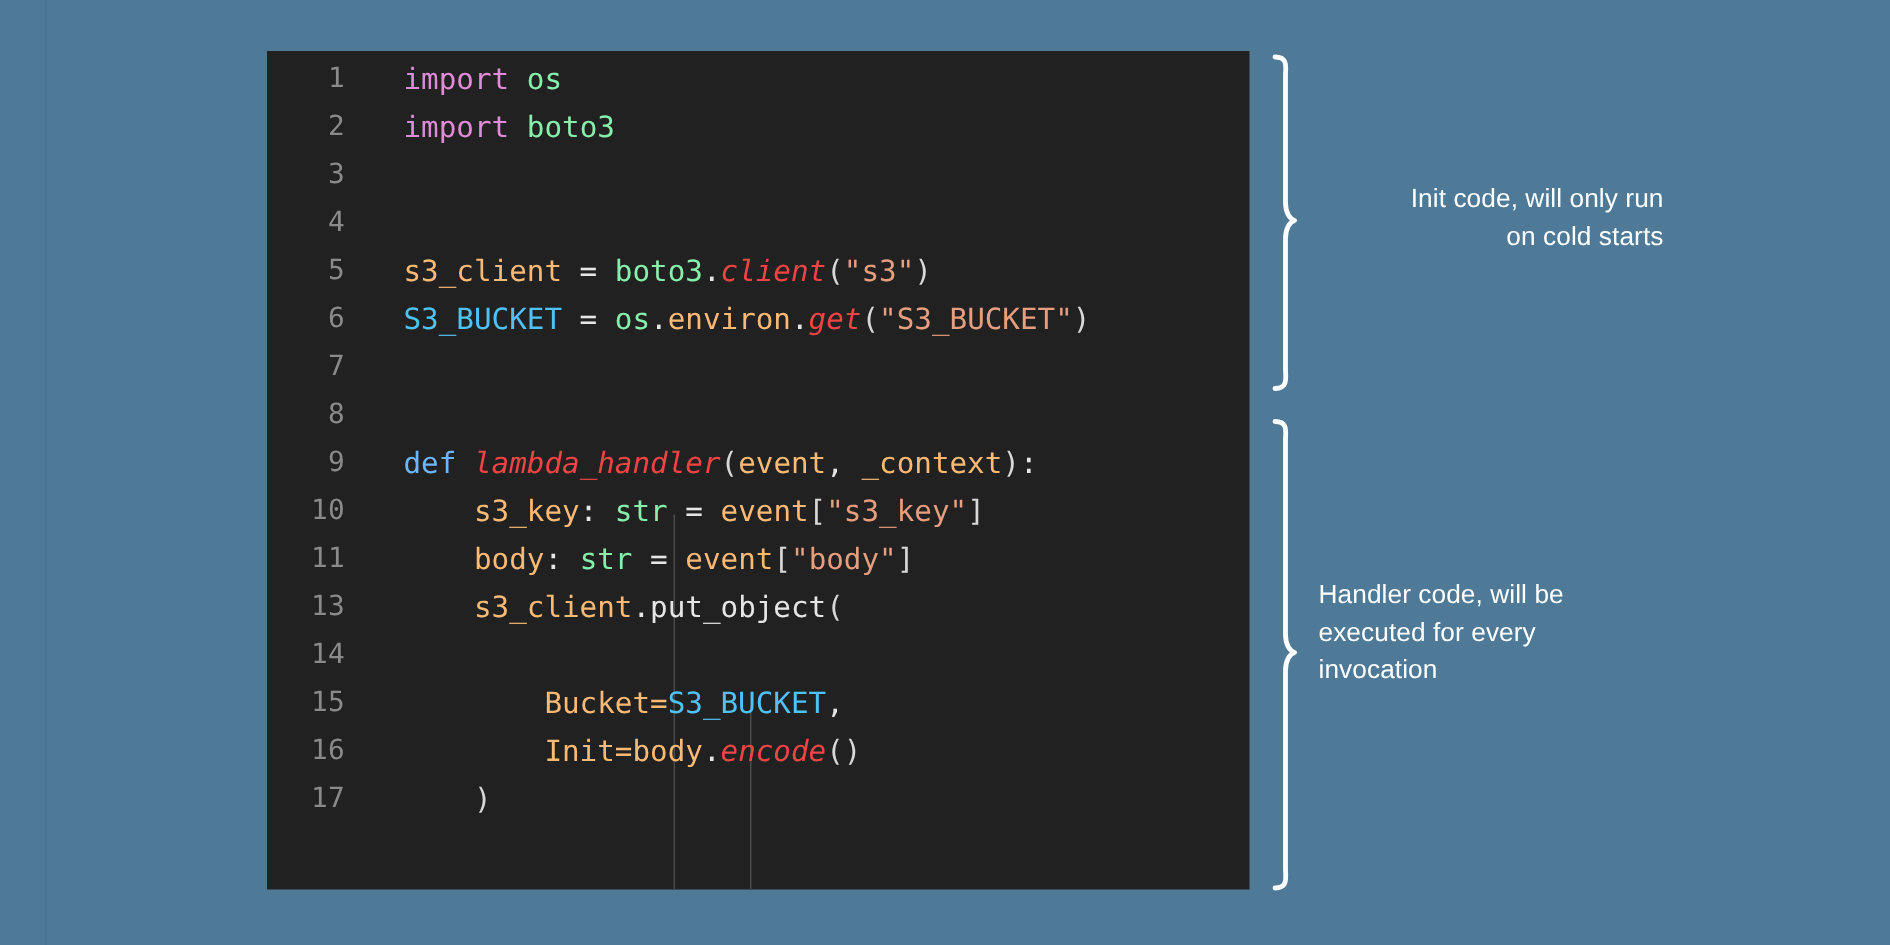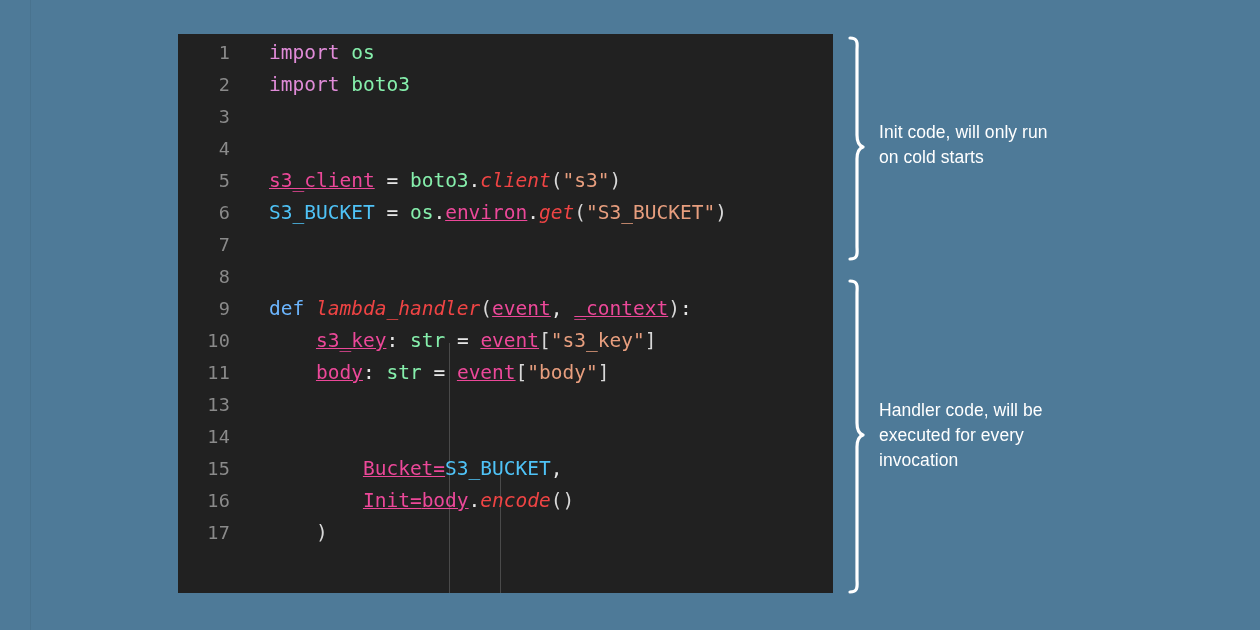--- a/index.html
+++ b/index.html
@@ -75,21 +75,21 @@
   }
   .guide.g1 { left: 271px; }
   .guide.g2 { left: 322px; }
 
   
   .t-kw      { color: #e08bd8; margin-top: 20px; }   
   .t-def     { color: #6cb6ff; }   
   .t-mod     { color: #86efac; }   
   .t-fn      { color: #ef4444; font-style: italic; }   
   .t-str     { color: #e79e7e; }   
-  .t-var     { color: #ec4899; text-decoration: underline; }   
+  .t-var     { color: #fdba74; }   
   .t-const   { color: #4fc3f7; }   
   .t-plain   { color: #e6e6e6; }
   .t-punct   { color: #d8d8d8; }
 
   
   .brace {
     position: absolute;
     left: 845px;
   }
   .brace svg { display: block; }
@@ -167,20 +167,21 @@
     </div>
 
     <div class="crow">
       <span class="lineno">11</span>
       <span class="codetext">    <span class="t-var">body</span><span class="t-plain">: </span><span class="t-mod">str</span><span class="t-plain"> = </span><span class="t-var">event</span><span class="t-punct">[</span><span class="t-str">"body"</span><span class="t-punct">]</span></span>
     </div>
 
 
     <div class="crow">
       <span class="lineno">13</span>
+      <span class="codetext">    <span class="t-var">s3_client</span><span class="t-plain">.</span><span class="t-plain">put_object</span><span class="t-punct">(</span></span>
     </div>
 
     <div class="crow">
       <span class="lineno">14</span>
     </div>
 
     <div class="crow">
       <span class="lineno">15</span>
       <span class="codetext">        <span class="t-var">Bucket=</span><span class="t-const">S3_BUCKET</span><span class="t-plain">,</span></span>
     </div>
@@ -197,28 +198,28 @@
 
   </div>
 </div>
 
 <div class="brace" style="top:36px;">
   <svg width="26" height="226" viewBox="0 0 26 226" fill="none" xmlns="http://www.w3.org/2000/svg" aria-hidden="true">
     <path d="M14 2 C5 2 7 9 7 14 L7 99 C7 106 4 110 1 111 C4 112 7 116 7 123 L7 210 C7 216 5 223 14 223" stroke="#ffffff" stroke-width="3.2" stroke-linecap="round" stroke-linejoin="round" fill="none" transform="translate(3,0) scale(-1,1) translate(-16,0)"></path>
   </svg>
 </div>
 
-<div class="annot" style="left:879px; top:120px;">
+<div class="annot" style="left:879px; top:120px;text-align:right;">
   <span class="ln">Init code, will only run</span>
   <span class="ln">on cold starts</span>
 </div>
 
 <div class="brace" style="top:279px;">
   <svg width="26" height="316" viewBox="0 0 26 316" fill="none" xmlns="http://www.w3.org/2000/svg" aria-hidden="true">
     <path d="M14 2 C5 2 7 9 7 14 L7 144 C7 151 4 155 1 156 C4 157 7 161 7 168 L7 300 C7 306 5 313 14 313" stroke="#ffffff" stroke-width="3.2" stroke-linecap="round" stroke-linejoin="round" fill="none" transform="translate(3,0) scale(-1,1) translate(-16,0)"></path>
   </svg>
 </div>
 
-<div class="annot" style="left:879px; top:398px;">
+<div class="annot" style="left:879px; top:384px;">
   <span class="ln">Handler code, will be</span>
   <span class="ln">executed for every</span>
   <span class="ln">invocation</span>
 </div>
 
 </body></html>

